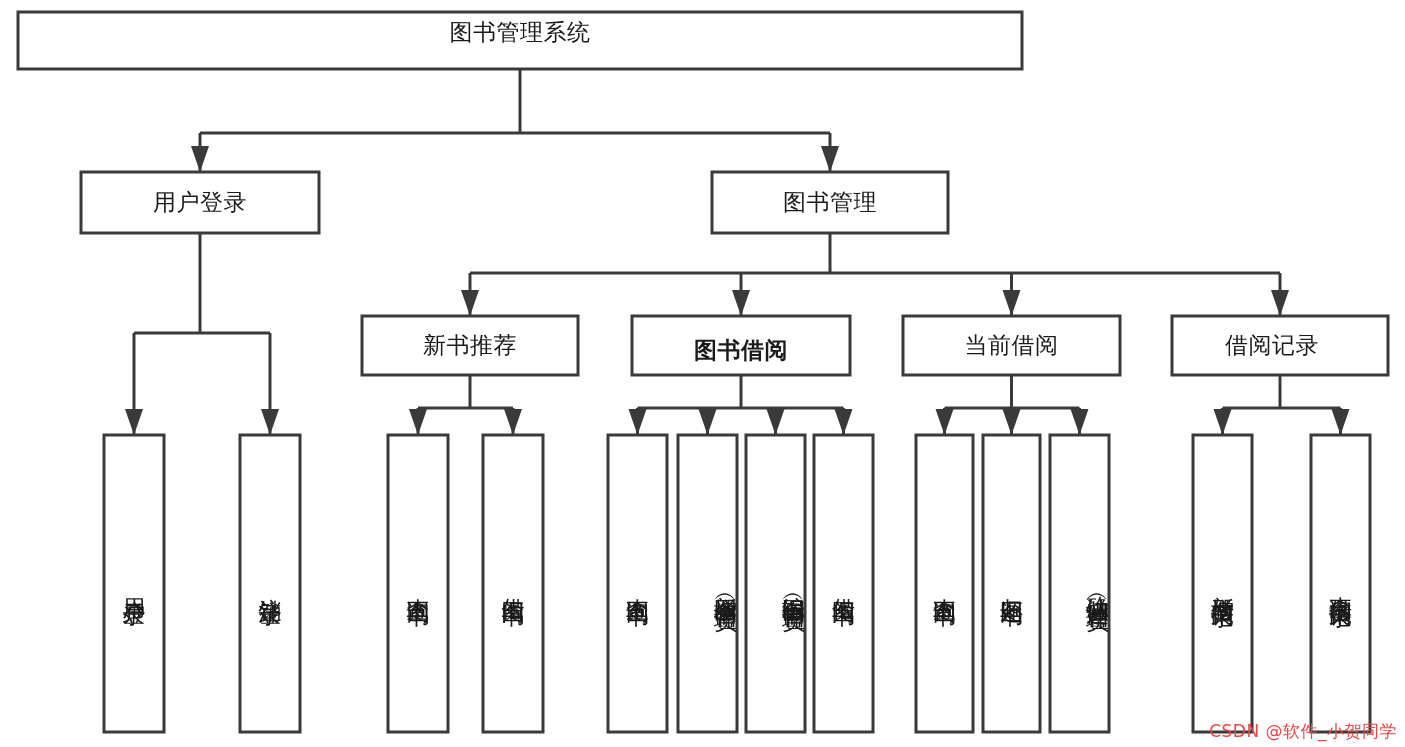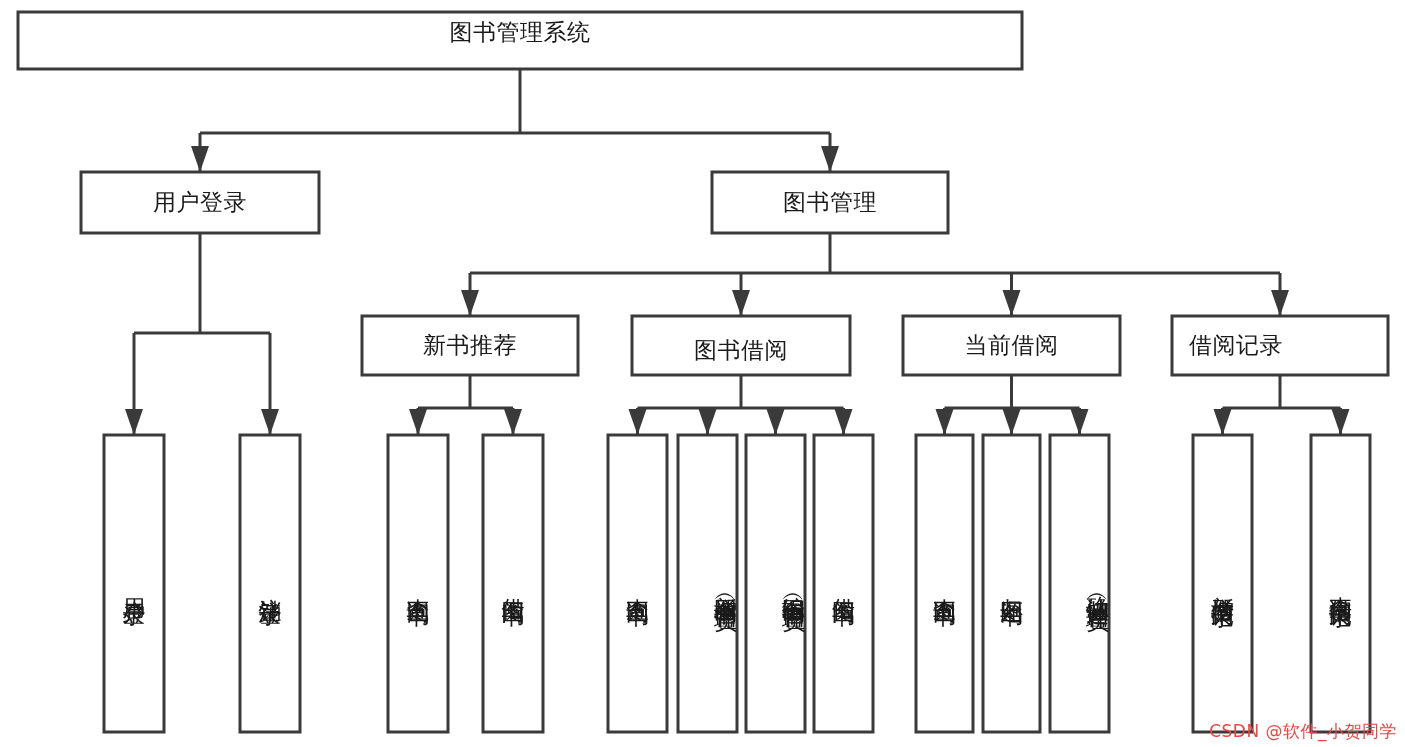--- a/index.html
+++ b/index.html
@@ -163,23 +163,23 @@
         <rect x="1311" y="435" width="59" height="297" class="node-box"></rect>
       </g>
 
   </svg>
 
   <div id="labels-layer">
       <div class="node-label-h" style="left: 18px; top: 12px; width: 1004px; height: 41px;">图书管理系统</div>
       <div class="node-label-h" style="left: 81px; top: 172px; width: 238px; height: 61px;">用户登录</div>
       <div class="node-label-h" style="left: 712px; top: 172px; width: 236px; height: 61px;">图书管理</div>
       <div class="node-label-h" style="left: 362px; top: 316px; width: 216px; height: 59px; text-align: right;">新书推荐</div>
-      <div class="node-label-h" style="left: 632px; top: 316px; width: 218px; height: 68px;">图书借阅</div>
+      <div class="node-label-h" style="left: 632px; top: 316px; width: 218px; height: 68px; font-weight: bold;">图书借阅</div>
       <div class="node-label-h" style="left: 903px; top: 316px; width: 217px; height: 59px;">当前借阅</div>
-      <div class="node-label-h" style="left: 1128px; top: 316px; width: 216px; height: 59px;">借阅记录</div>
+      <div class="node-label-h" style="left: 1164px; top: 316px; width: 216px; height: 59px;">借阅记录</div>
       <div class="node-label-v" style="left: 104px; top: 435px; width: 60px; height: 297px;">用户登录</div>
       <div class="node-label-v" style="left: 240px; top: 435px; width: 60px; height: 297px;">注销登录</div>
       <div class="node-label-v" style="left: 388px; top: 435px; width: 60px; height: 297px;">查询图书</div>
       <div class="node-label-v" style="left: 483px; top: 435px; width: 60px; height: 297px;">借阅图书</div>
       <div class="node-label-v" style="left: 608px; top: 435px; width: 59px; height: 297px;">查询图书</div>
       <div class="node-label-v top-align" style="left: 678px; top: 441px; width: 59px; height: 291px;">新增图书（管理员）</div>
       <div class="node-label-v top-align" style="left: 746px; top: 441px; width: 59px; height: 291px;">编辑图书（管理员）</div>
       <div class="node-label-v" style="left: 814px; top: 435px; width: 59px; height: 297px;">借阅图书</div>
       <div class="node-label-v" style="left: 916px; top: 435px; width: 57px; height: 297px;">查询图书</div>
       <div class="node-label-v" style="left: 983px; top: 435px; width: 57px; height: 297px;">归还图书</div>

